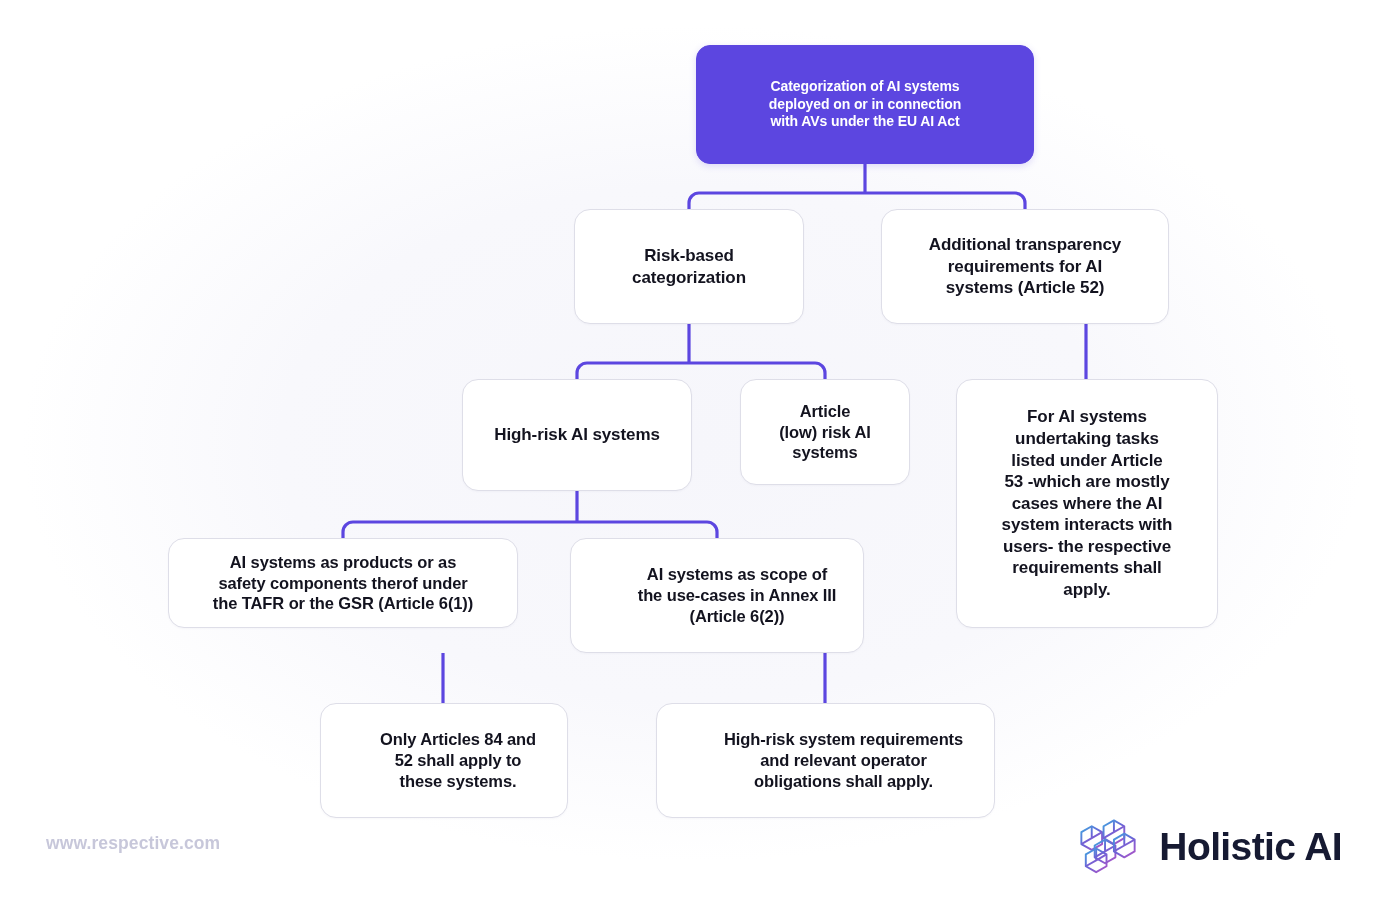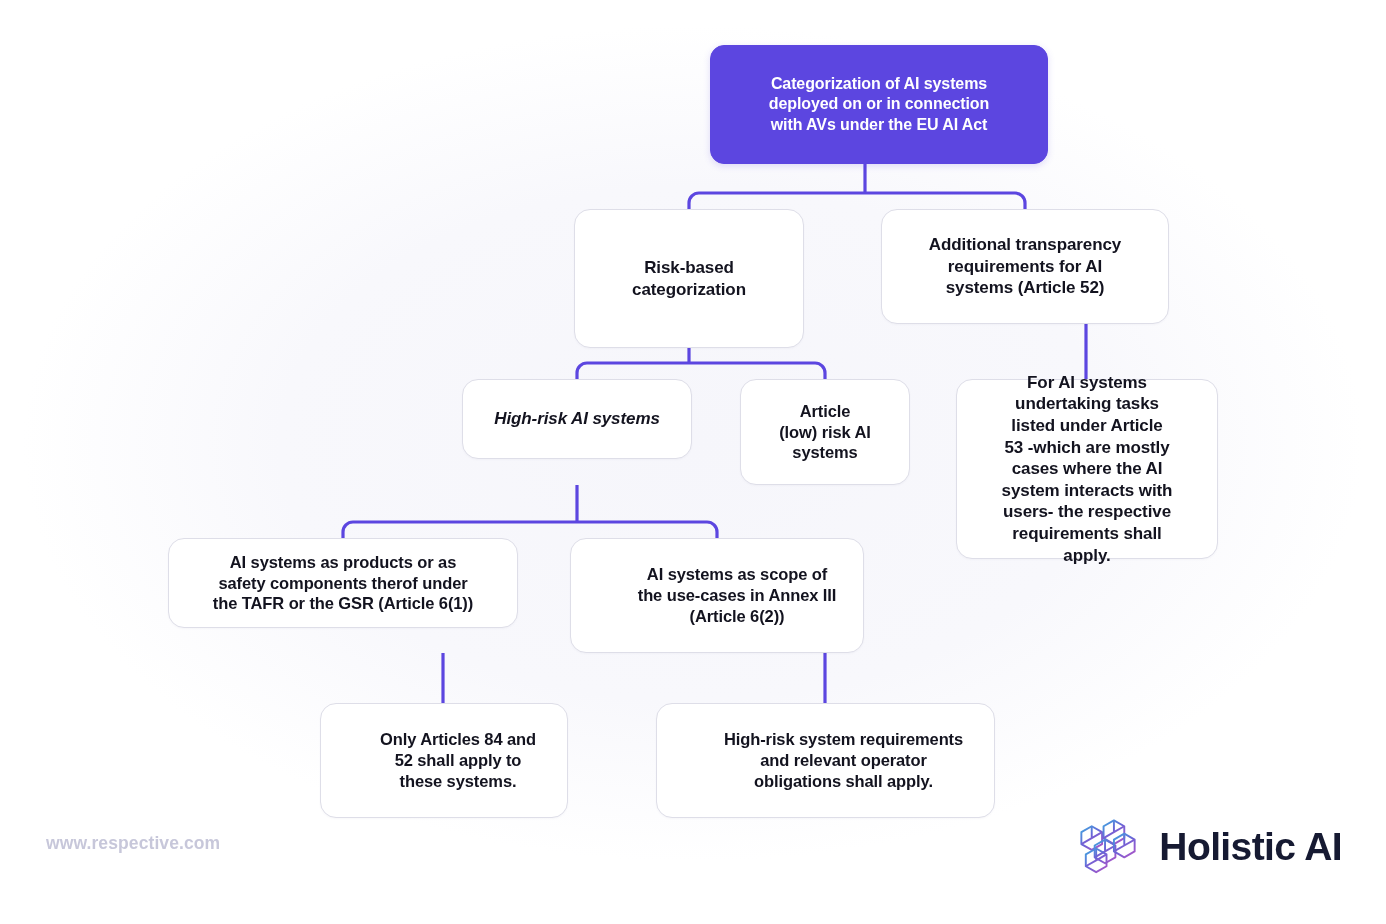--- a/index.html
+++ b/index.html
@@ -51,26 +51,26 @@
     white-space: pre-line;
   }
   .node.root {
     background: #5c46e0;
     border-color: #5c46e0;
     color: #ffffff;
     border-radius: 14px;
     box-shadow: 0 2px 7px rgba(92, 70, 224, 0.18);
   }
   
-  #n-root       { left: 696px;  top: 45px;  width: 338px; height: 119px; font-size: 16px; margin-left: 14px; }
-  #n-risk       { left: 574px;  top: 209px; width: 230px; height: 139px; font-size: 17px; }
+  #n-root       { left: 696px;  top: 45px;  width: 338px; height: 119px; font-size: 14px; }
+  #n-risk       { left: 574px;  top: 209px; width: 230px; height: 115px; font-size: 17px; }
   #n-transp     { left: 881px;  top: 209px; width: 288px; height: 115px; font-size: 17px; }
-  #n-highrisk   { left: 462px;  top: 379px; width: 230px; height: 80px; font-size: 17px; font-style: italic; }
+  #n-highrisk   { left: 462px;  top: 379px; width: 230px; height: 112px; font-size: 17px; }
   #n-minimal    { left: 740px;  top: 379px; width: 170px; height: 106px; font-size: 16.5px; }
-  #n-art53      { left: 956px;  top: 379px; width: 262px; height: 180px; font-size: 17px; }
+  #n-art53      { left: 956px;  top: 379px; width: 262px; height: 249px; font-size: 17px; }
   #n-products   { left: 168px;  top: 538px; width: 350px; height: 90px; font-size: 16.5px; }
   #n-annex      { left: 570px;  top: 538px; width: 294px; height: 115px; font-size: 16.5px; padding-left: 40px; }
   #n-only8452   { left: 320px;  top: 703px; width: 248px; height: 115px; font-size: 16.5px; padding-left: 28px; }
   #n-hrreq      { left: 656px;  top: 703px; width: 339px; height: 115px; font-size: 16.5px; padding-left: 36px; }
 
   
   #site-url {
     position: absolute;
     left: 46px;
     top: 833px;

